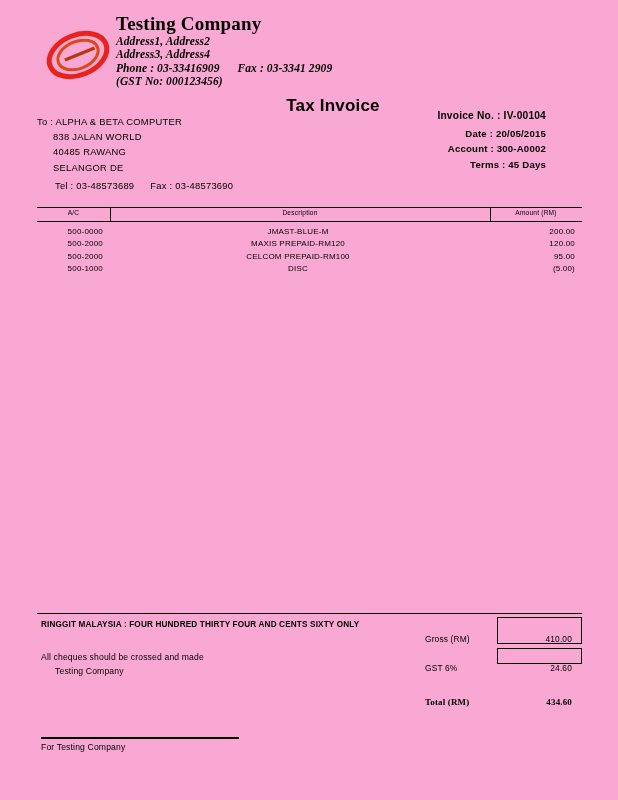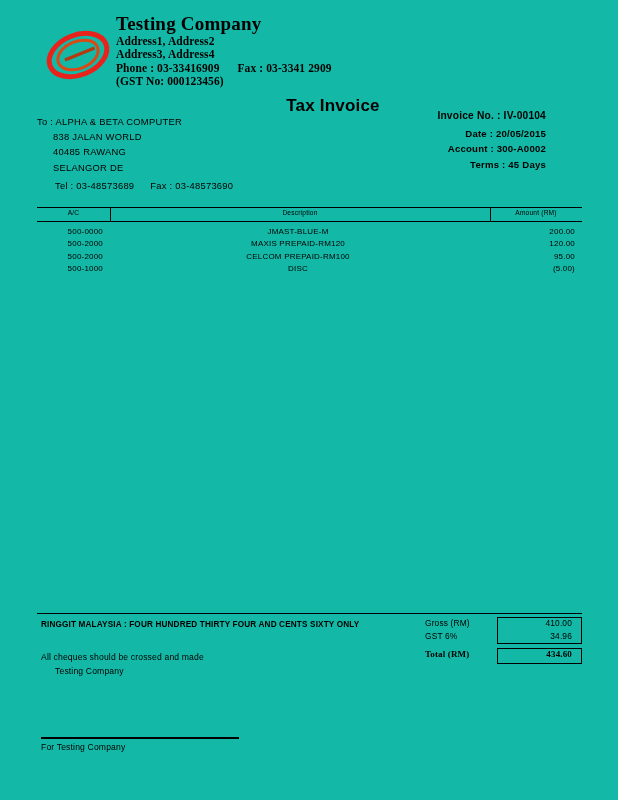--- a/index.html
+++ b/index.html
@@ -8,21 +8,21 @@
     background: #ffffff;
   }
   body {
     font-family: "Liberation Sans", sans-serif;
     color: #000000;
   }
   #page {
     position: relative;
     width: 618px;
     height: 800px;
-    background: #14b8a6;
+    background: #f9a8d4;
     overflow: hidden;
   }
 
   
   #letterhead {
     position: absolute;
     left: 44px;
     top: 12px;
     width: 520px;
     height: 86px;
@@ -46,20 +46,21 @@
     font-size: 19px;
     line-height: 23px;
     letter-spacing: 0.2px;
   }
   .company-line {
     font-family: "Liberation Serif", serif;
     font-weight: bold;
     font-size: 11.5px;
     line-height: 13.4px;
     letter-spacing: 0.1px;
+    font-style: italic;
   }
   .company-line .sep {
     display: inline-block;
     width: 18px;
   }
 
   
   #doc-title {
     position: absolute;
     left: 258px;
@@ -223,20 +224,21 @@
 
   #totals {
     position: absolute;
     left: 425px;
     top: 618px;
     width: 157px;
   }
   .tot-row {
     position: relative;
     height: 13.4px;
+    margin-top: 16px;
   }
   .tot-label {
     position: absolute;
     left: 0px;
     width: 68px;
     font-size: 8.4px;
     letter-spacing: 0.15px;
     text-align: left;
   }
   .tot-value {
@@ -383,21 +385,21 @@
   <div id="gst-box"></div>
   <div id="total-box"></div>
 
   <div id="totals">
     <div class="tot-row">
       <div class="tot-label">Gross (RM)</div>
       <div class="tot-value">410.00</div>
     </div>
     <div class="tot-row">
       <div class="tot-label">GST 6%</div>
-      <div class="tot-value">34.96</div>
+      <div class="tot-value">24.60</div>
     </div>
     <div class="spacer"></div>
     <div class="tot-row total">
       <div class="tot-label">Total (RM)</div>
       <div class="tot-value">434.60</div>
     </div>
   </div>
 
   <div id="sig-line"></div>
   <div id="sig-label">For Testing Company</div>

